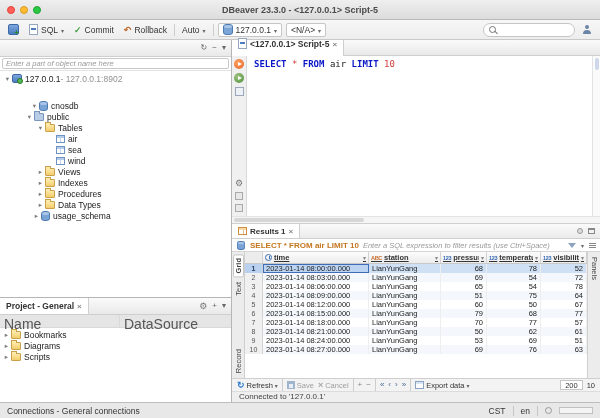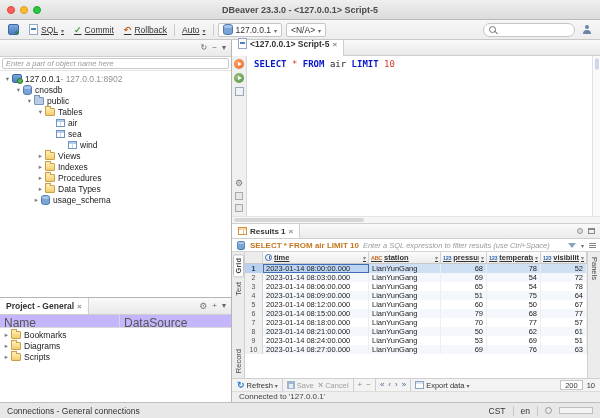--- a/index.html
+++ b/index.html
@@ -9,21 +9,21 @@
 
   
   .titlebar { flex:0 0 20px; height:20px; background:linear-gradient(#efefef,#dcdcdc); border-bottom:1px solid #b9b9b9; display:flex; align-items:center; position:relative; }
   .traffic { display:flex; gap:5px; margin-left:7px; z-index:2; }
   .traffic span { width:8px; height:8px; border-radius:50%; display:inline-block; }
   .tl-close{background:#ff5f57;border:1px solid #e0443e;} .tl-min{background:#febc2e;border:1px solid #d79b1f;} .tl-zoom{background:#28c840;border:1px solid #1ea433;}
   .title { position:absolute; left:0; right:0; text-align:center; font-size:9px; font-weight:bold; color:#4a4a4a; }
 
   
   .toolbar { flex:0 0 20px; height:20px; background:linear-gradient(#f7f7f7,#ededed); border-bottom:1px solid #c9c9c9; display:flex; align-items:center; padding:0 5px; gap:4px; }
-  .tb-btn { display:flex; align-items:center; gap:3px; padding:1px 3px; border-radius:2px; font-size:8.5px; color:#333; white-space:nowrap;text-decoration:underline; }
+  .tb-btn { display:flex; align-items:center; gap:3px; padding:1px 3px; border-radius:2px; font-size:8.5px; color:#333; white-space:nowrap; }
   .tb-sep { width:1px; height:12px; background:#cdcdcd; }
   .caret::after { content:'▾'; font-size:6px; color:#666; }
   .combo { display:flex; align-items:center; gap:3px; border:1px solid #c6c6c6; background:#fff; border-radius:2px; padding:0 4px; height:14px; font-size:8.5px; }
   .tb-spacer { flex:1; }
   .searchbox { display:flex; align-items:center; gap:3px; border:1px solid #c6c6c6; background:#fff; border-radius:7px; height:14px; width:92px; padding:0 5px; }
   .searchbox input { border:none; outline:none; flex:1; font-size:8px; min-width:0; font-family:inherit; }
   ::placeholder { color:#9a9a9a; font-style:italic; }
 
   
   .ic { display:inline-block; position:relative; }
@@ -81,21 +81,21 @@
   .ti-schema { width:10px; height:8px; background:#b8cce6; border:1px solid #7795bd; border-radius:1px; }
   .ti-schema::before { content:''; position:absolute; top:-3px; left:-1px; width:4px; height:2px; background:#b8cce6; border:1px solid #7795bd; border-bottom:none; }
   .ti-folder { width:10px; height:8px; background:linear-gradient(#ffe9a8,#f3cd6c); border:1px solid #c9a14a; border-radius:1px; }
   .ti-folder::before { content:''; position:absolute; top:-3px; left:-1px; width:4px; height:2px; background:#ffe9a8; border:1px solid #c9a14a; border-bottom:none; }
   .ti-table { width:9px; height:8px; background:#fff; border:1px solid #6d93c4; }
   .ti-table::before { content:''; position:absolute; left:0; right:0; top:0; height:2px; background:#b5cce9; }
   .ti-table::after { content:''; position:absolute; left:3px; top:2px; bottom:0; width:1px; background:#c5d6ec; }
 
   
   .project { flex:1; min-height:0; display:flex; flex-direction:column; background:#fff; }
-  .proj-header { flex:0 0 13px; height:13px; display:flex; border-bottom:1px solid #d9d9d9; background:#c4b5fd; font-size:12px; color:#555; }
+  .proj-header { flex:0 0 13px; height:13px; display:flex; border-bottom:1px solid #d9d9d9; background:#e5e5e5; font-size:14px; color:#555; }
   .proj-header span { padding:1px 4px; }
   .proj-col-name { width:120px; border-right:1px solid #d9d9d9; }
   .proj-rows { flex:1; overflow:hidden; padding-top:1px; }
   .proj-row { display:flex; align-items:center; height:11px; font-size:8.5px; color:#222; padding-left:2px; }
 
   
   .editor-tabbar { flex:0 0 16px; height:16px; background:linear-gradient(#fafafa,#e9e9e9); border-bottom:1px solid #cfcfcf; display:flex; }
   .editor-tab { display:flex; align-items:flex-end; gap:3px; padding:9px 6px; background:#fff; border-right:1px solid #cfcfcf; font-size:8.5px; font-weight:bold; color:#333; }
   .editor-body { flex:0 0 160px; height:160px; display:flex; min-width:0; }
   .editor-strip { flex:0 0 15px; width:15px; background:#f0f0f0; border-right:1px solid #d8d8d8; display:flex; flex-direction:column; align-items:center; padding:3px 0 4px; gap:4px; }
@@ -245,21 +245,21 @@
         <div class="nav-filter-row">
           <input placeholder="Enter a part of object name here" style="">
         </div>
         <div class="tree" id="nav-tree">
             <div class="tree-row" style="padding-left: 3px;">
               <span class="twistie">▾</span>
               <span class="ti ti-db-connection"></span>
               <span class="tree-label">127.0.0.1</span>
               <span class="tree-suffix"> - 127.0.0.1:8902</span>
             </div>
-            <div class="tree-row" style="padding-left: 14px;">
+            <div class="tree-row" style="padding-left: 30px; margin-top: 16px;">
               <span class="twistie">▾</span>
               <span class="ti ti-database"></span>
               <span class="tree-label">cnosdb</span>
             </div>
             <div class="tree-row" style="padding-left: 25px;">
               <span class="twistie">▾</span>
               <span class="ti ti-schema"></span>
               <span class="tree-label">public</span>
             </div>
             <div class="tree-row" style="padding-left: 36px;">
@@ -270,21 +270,21 @@
             <div class="tree-row" style="padding-left: 47px;">
               <span class="twistie"></span>
               <span class="ti ti-table"></span>
               <span class="tree-label">air</span>
             </div>
             <div class="tree-row" style="padding-left: 47px;">
               <span class="twistie"></span>
               <span class="ti ti-table"></span>
               <span class="tree-label">sea</span>
             </div>
-            <div class="tree-row" style="padding-left: 59px;">
+            <div class="tree-row" style="padding-left: 47px;">
               <span class="twistie"></span>
               <span class="ti ti-table"></span>
               <span class="tree-label">wind</span>
             </div>
             <div class="tree-row" style="padding-left: 36px;">
               <span class="twistie">▸</span>
               <span class="ti ti-folder"></span>
               <span class="tree-label">Views</span>
             </div>
             <div class="tree-row" style="padding-left: 36px;">

